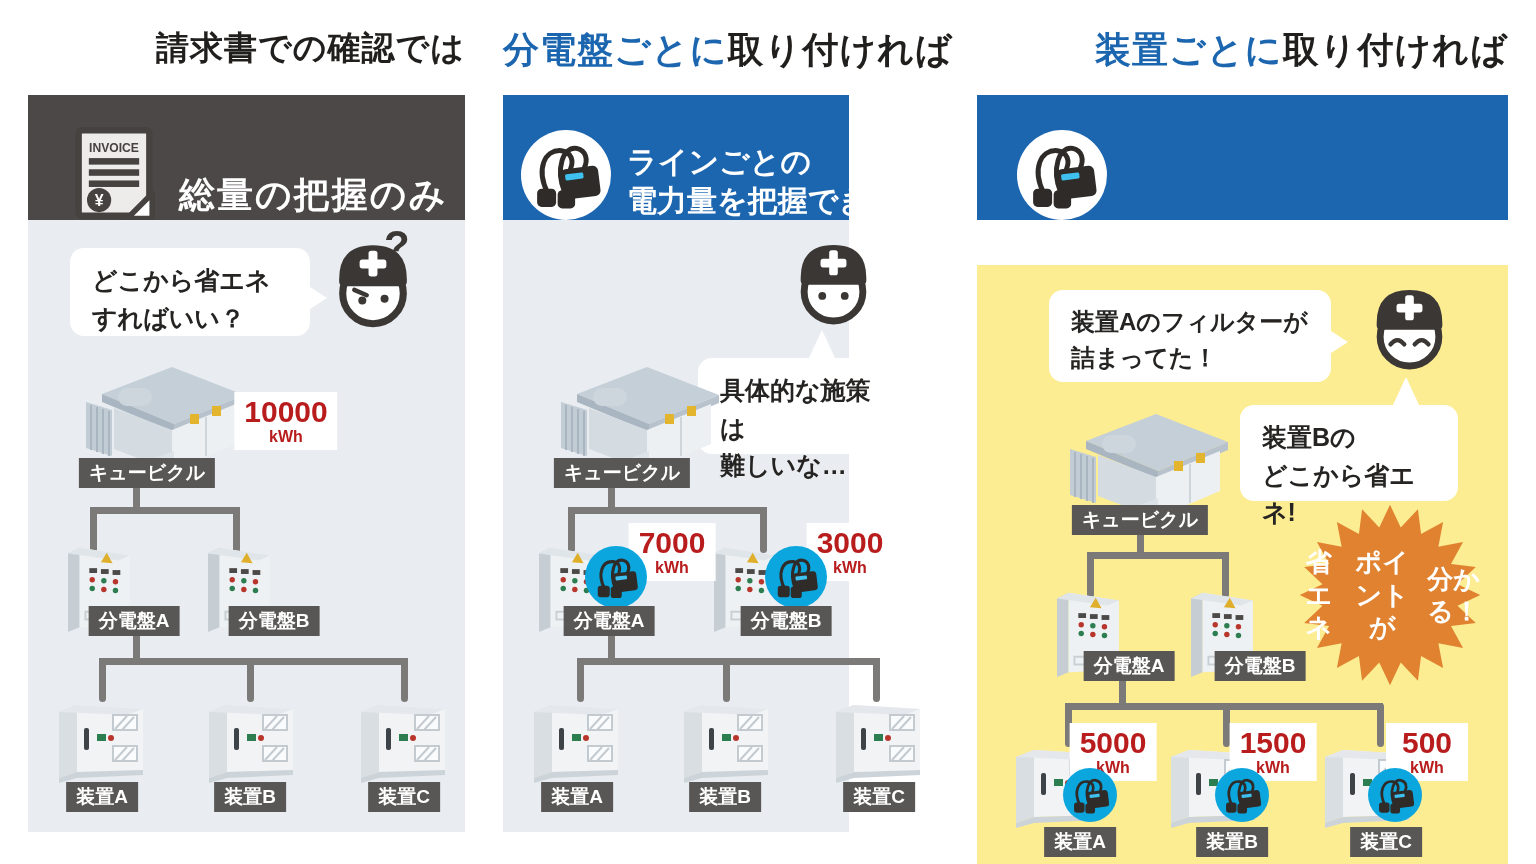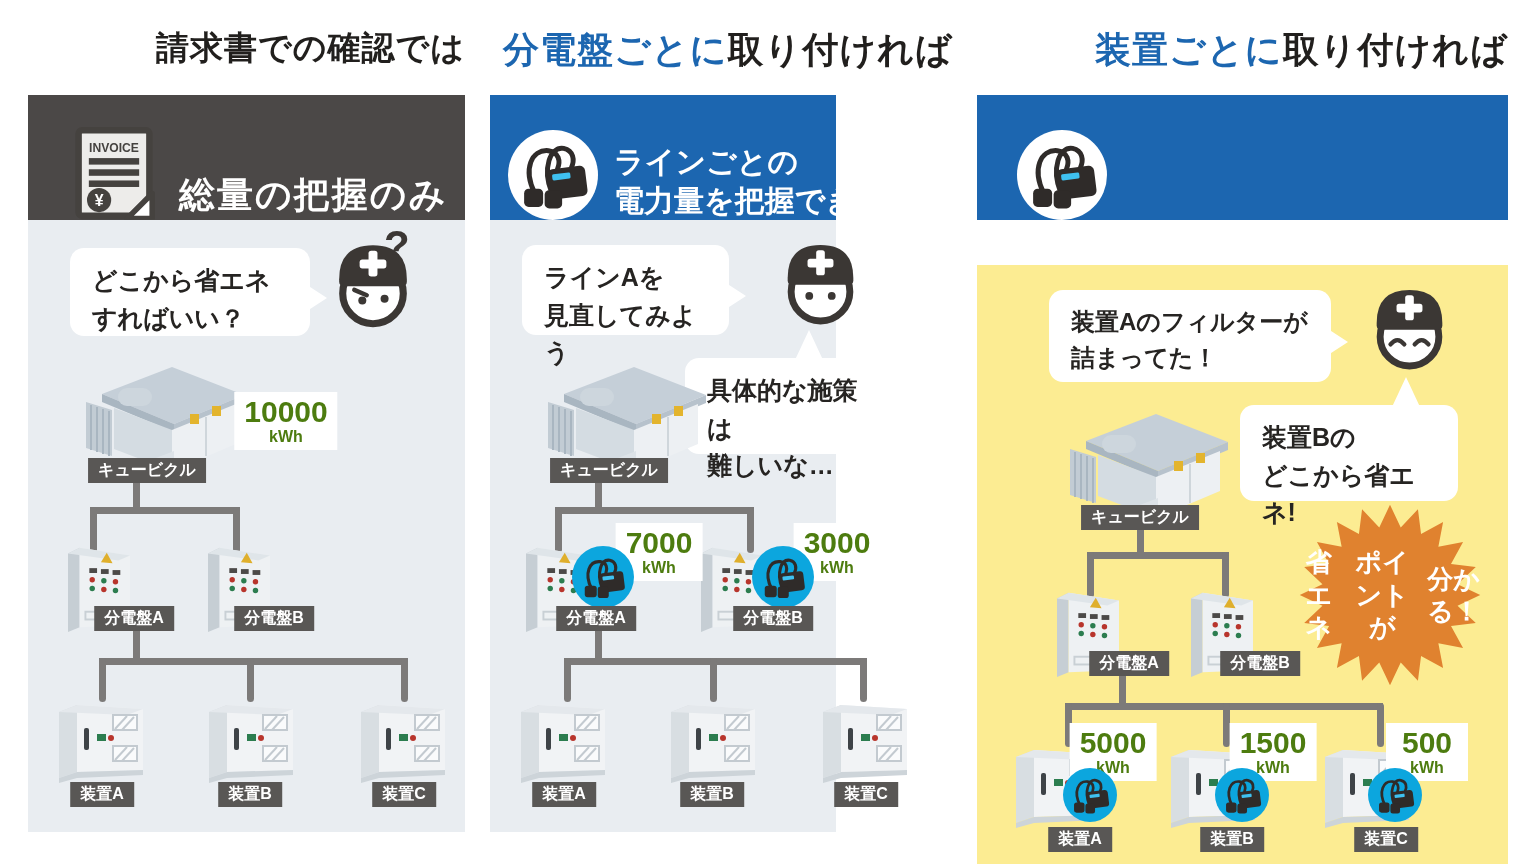--- a/index.html
+++ b/index.html
@@ -20,23 +20,23 @@
   .body{position:relative;height:612px;}
   .body-gray{background:#e9edf1;}
   .body-yellow{background:#fcec92;margin-top:45px;}
   .bubble{position:absolute;background:#fff;border-radius:14px;font-weight:bold;font-size:25px;
           line-height:1.5;padding:14px 22px;box-sizing:border-box;color:#262422;}
   .tail-right{position:absolute;right:-17px;top:42%;width:0;height:0;
               border-top:13px solid transparent;border-bottom:13px solid transparent;
               border-left:20px solid #fff;}
   .tail-up{position:absolute;width:0;height:0;border-left:14px solid transparent;
            border-right:14px solid transparent;border-bottom:30px solid #fff;}
-  .tag{position:absolute;background:#595755;color:#fff;font-size:16px;font-weight:bold;
+  .tag{position:absolute;background:#595755;color:#fff;font-size:19px;font-weight:bold;
        padding:2px 10px;white-space:nowrap;transform:translateX(-50%);}
-  .kwh{position:absolute;background:#fff;text-align:center;font-weight:bold;color:#4d7c0f;
+  .kwh{position:absolute;background:#fff;text-align:center;font-weight:bold;color:#b91c1c;
        padding:4px 10px;transform:translateX(-50%);min-width:62px;}
   .kwh .val{display:block;font-size:30px;line-height:1.05;letter-spacing:0;}
   .kwh .unit{display:block;font-size:16px;line-height:1.15;}
   .tline{position:absolute;background:#7c7a79;}
   .tline.v{border-radius:4px;}
   .badge{position:absolute;border-radius:50%;background:#0ca6de;
          display:flex;align-items:center;justify-content:center;}
   .worker{position:absolute;}
   .qmark{position:absolute;font-size:42px;font-weight:900;color:#3b3734;}
   .burst-text{position:absolute;display:flex;flex-direction:row;align-items:center;
@@ -215,38 +215,33 @@
         </svg>
       <svg class="worker" style="left:327px;top:478px;" width="95" height="85" viewBox="0 0 95 85">
           <use href="#sym-device"></use>
         </svg>
       <div class="tag" style="left:74px;top:562px;">装置A</div>
       <div class="tag" style="left:222px;top:562px;">装置B</div>
       <div class="tag" style="left:376px;top:562px;">装置C</div>
     </div>
   </div>
 
-  <div class="panel" style="left:490px;width:346px;">
+  <div class="panel" style="left:503px;width:346px;">
     <div class="hdr hdr-blue" style="padding-left:18px;gap:16px;">
       <div class="hicon">
         <svg width="76" height="76" viewBox="0 0 100 100">
             <use href="#sym-logger"></use>
           </svg>
       </div>
       <div class="hdr-lines">
         <div>ラインごとの</div>
         <div>電力量を把握できる</div>
       </div>
     </div>
     <div class="body body-gray">
-      <div class="bubble" style="left:32px;top:25px;width:207px;height:90px;">
-        <span>ラインAを</span><br>
-        <span>見直してみよう</span>
-        <i class="tail-right"></i>
-      </div>
       <svg class="worker" style="left:283px;top:18px;" width="95" height="90" viewBox="0 0 110 104">
           <use href="#worker-neutral"></use>
         </svg>
       <i class="tail-up" style="left:305px;top:110px;"></i>
       <div class="bubble" style="left:195px;top:138px;width:216px;height:96px;">
         <span>具体的な施策は</span><br>
         <span>難しいな…</span>
       </div>
 
       <div class="tline v" style="left:105px;top:250px;width:7px;height:44px;"></div>

